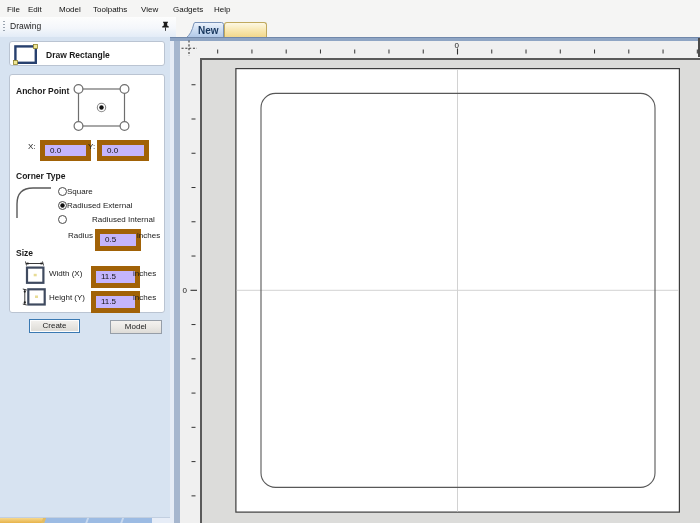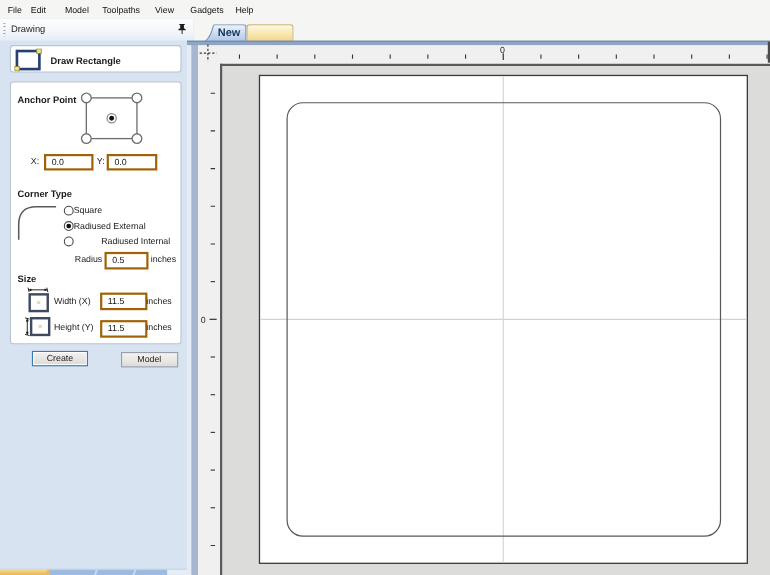--- a/index.html
+++ b/index.html
@@ -9,21 +9,21 @@
   .menu{font-size:8px;color:#111;top:4.5px;line-height:9px;}
   .panel{left:0;top:17px;width:176px;height:506px;background:#d7e3f1;overflow:hidden;}
   .hdr{left:0;top:0;width:176px;height:20px;
        background:linear-gradient(#fdfdfd,#f4f7fb 55%,#e3ecf7);}
   .grip{left:3px;top:4px;width:2px;height:12px;
         background-image:repeating-linear-gradient(#9aa4b0 0 1px,transparent 1px 3px);}
   .hdrtxt{left:10px;top:4px;font-size:8.5px;color:#222;}
   .gbox{background:#fff;border:1px solid #bac4d2;border-radius:3px;}
   .b{font-weight:bold;font-size:8.5px;color:#1a1a1a;line-height:10px;}
   .t{font-size:8px;color:#1a1a1a;line-height:9px;}
-  .inp{background:#ffffff;border:2px solid #a16207;font-size:8px;color:#111;
+  .inp{background:#c4b5fd;border:5px solid #a16207;font-size:8px;color:#111;
        padding-left:5px;}
   .radio{width:7px;height:7px;border:1px solid #4a4a4a;border-radius:50%;background:#fff;}
   svg{display:block;}
 </style>
 </head>
 <body>
 
 <div class="abs menu" style="left:7px;">File</div>
 <div class="abs menu" style="left:28px;">Edit</div>
 <div class="abs menu" style="left:59px;">Model</div>

